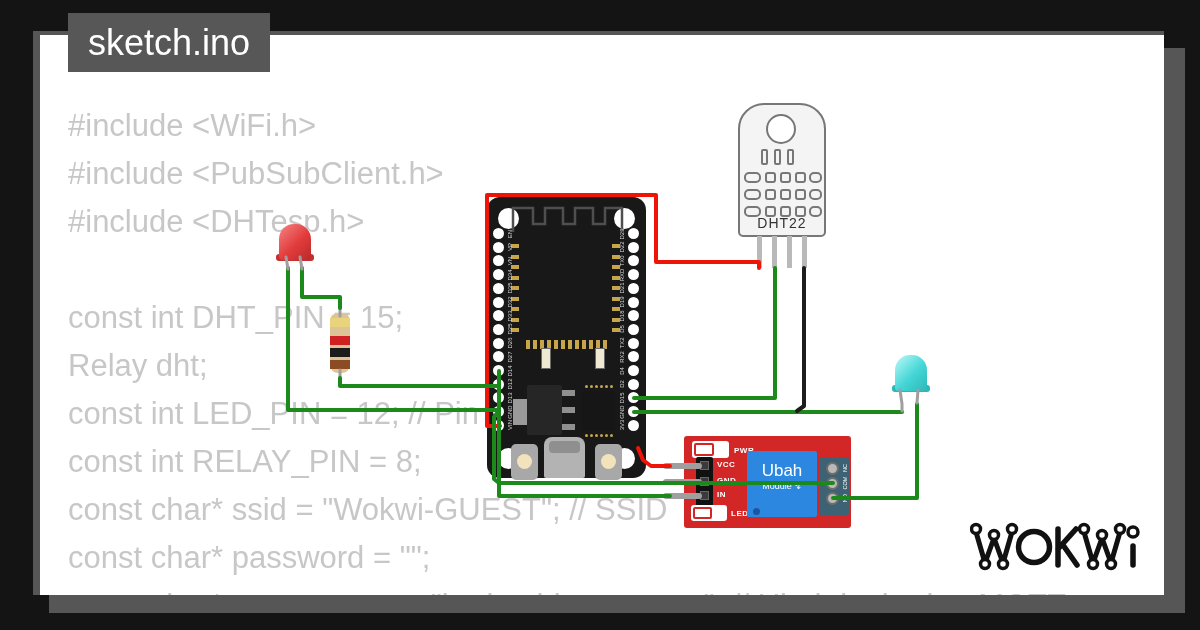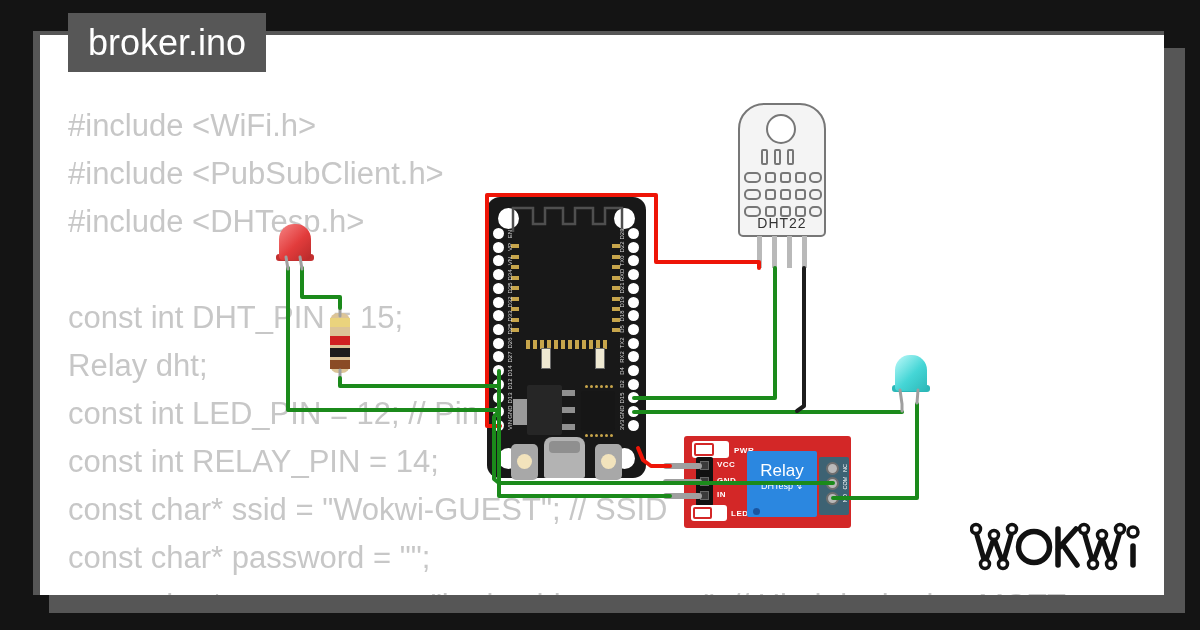--- a/index.html
+++ b/index.html
@@ -83,29 +83,29 @@
 
   <div id="card" class="abs">
     <div>
         <div class="code-line" style="top: 73px;">#include &lt;WiFi.h&gt;</div>
         <div class="code-line" style="top: 121px;">#include &lt;PubSubClient.h&gt;</div>
         <div class="code-line" style="top: 169px;">#include &lt;DHTesp.h&gt;</div>
         <div class="code-line" style="top: 217px;"></div>
         <div class="code-line" style="top: 265px;">const int DHT_PIN = 15;</div>
         <div class="code-line" style="top: 313px;">Relay dht;</div>
         <div class="code-line" style="top: 361px;">const int LED_PIN = 12; // Pin lampu LED</div>
-        <div class="code-line" style="top: 409px;">const int RELAY_PIN = 14;</div>
+        <div class="code-line" style="top: 409px;">const int RELAY_PIN = 8;</div>
         <div class="code-line" style="top: 457px;">const char* ssid = "Wokwi-GUEST"; // SSID</div>
         <div class="code-line" style="top: 505px;">const char* password = "";</div>
         <div class="code-line" style="top: 553px;">const char* mqtt_server = "broker.hivemq.com"; // Ubah ke broker MQTT</div>
       </div>
   </div>
 
   <div id="tab" class="abs">
-    <span>broker.ino</span>
+    <span>sketch.ino</span>
   </div>
 
   <div id="circuit" class="abs">
 
     <div id="board" class="abs"></div>
     <div class="hole abs" style="left:498px;top:208px;"></div>
     <div class="hole abs" style="left:614px;top:208px;"></div>
     <div class="hole abs" style="left:498px;top:448px;"></div>
     <div class="hole abs" style="left:614px;top:448px;"></div>
     <svg class="abs" style="left:505px;top:200px;" width="125" height="36">
@@ -282,22 +282,22 @@
         <div class="hdrpin abs" style="top: 491px;"></div>
       </div>
     <div id="hdrlabels">
         <span class="relay-sm abs" style="left: 717px; top: 460px;">VCC</span>
         <span class="relay-sm abs" style="left: 717px; top: 476px;">GND</span>
         <span class="relay-sm abs" style="left: 717px; top: 490px;">IN</span>
       </div>
     <div class="ind abs" style="left:691px;top:505px;width:36px;height:16px;"></div>
     <span class="relay-sm abs" style="left:731px;top:509px;">LED1</span>
     <div id="bluebox" class="abs">
-      <div class="big">Relay</div>
-      <div class="small">DHTesp ↯</div>
+      <div class="big">Ubah</div>
+      <div class="small">Module ↯</div>
     </div>
     <div id="bluedot" class="abs"></div>
     <div id="term" class="abs"></div>
     <div id="termholes">
         <div class="termhole abs" style="top: 461.5px;"></div>
         <div class="termhole abs" style="top: 476.5px;"></div>
         <div class="termhole abs" style="top: 491.5px;"></div>
       </div>
     <div id="termlabels">
         <div class="termlab abs" style="top: 465px;">NC</div>

